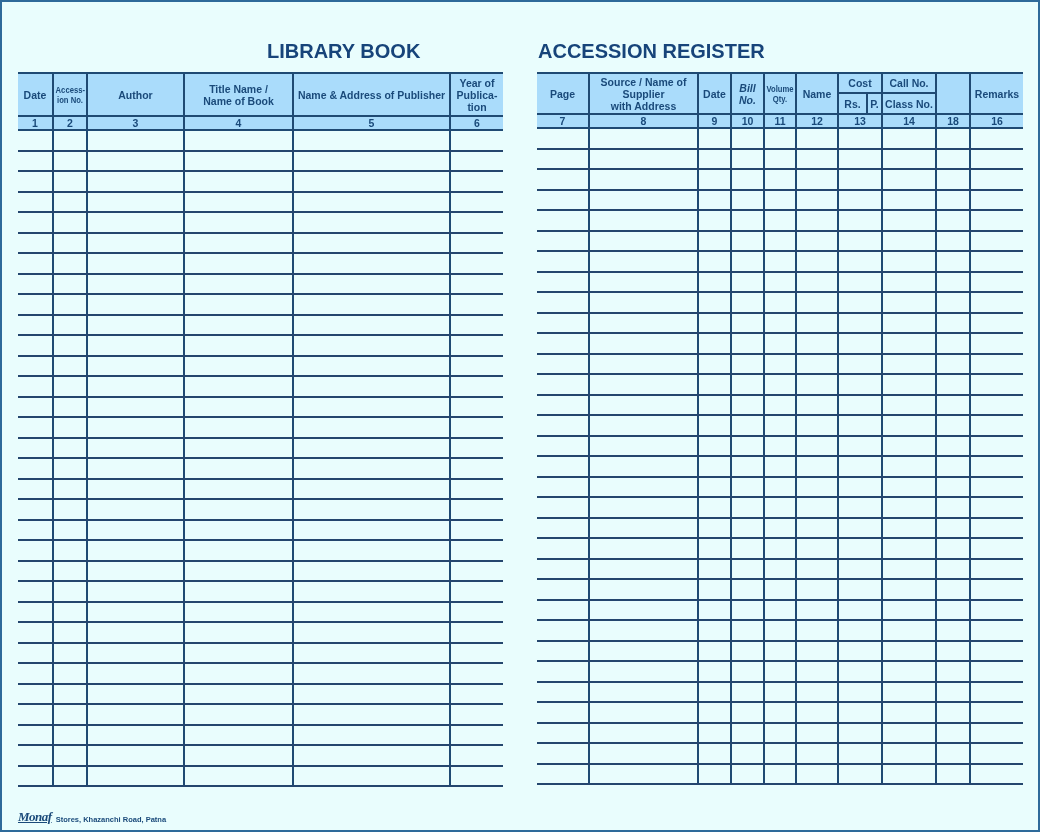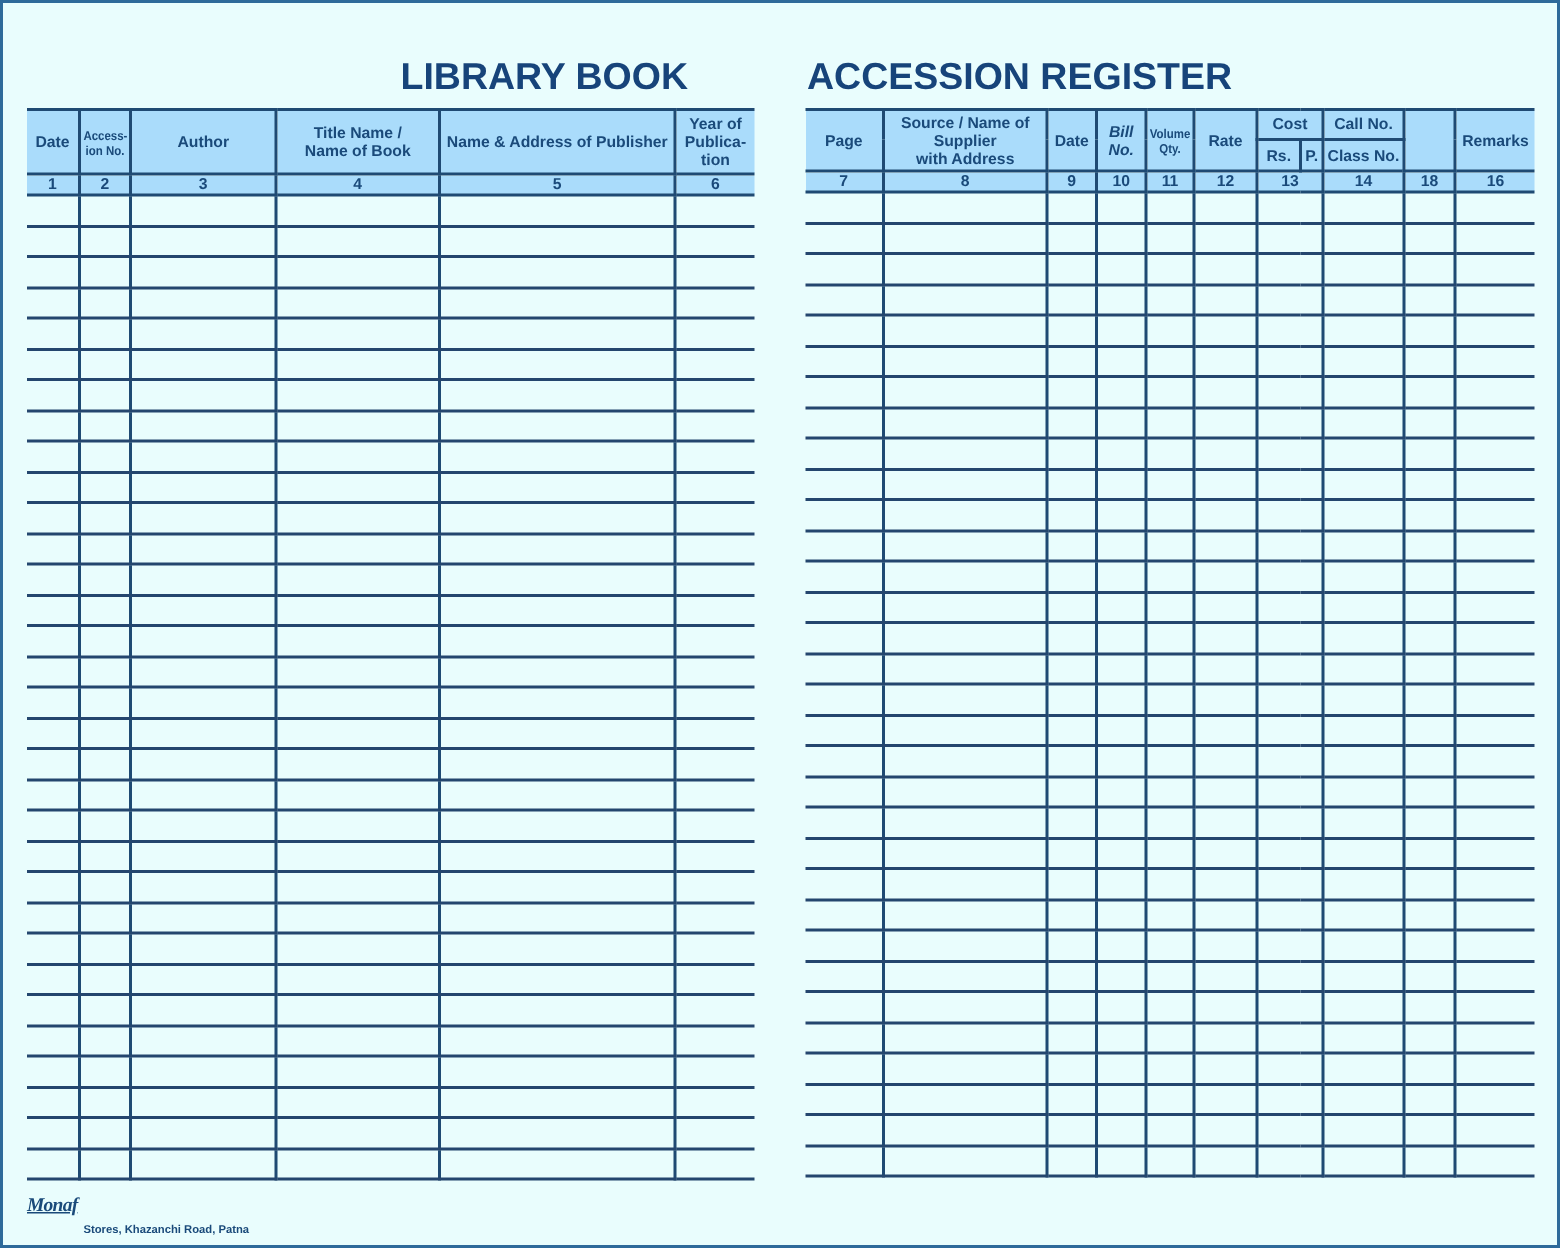--- a/index.html
+++ b/index.html
@@ -1,30 +1,30 @@
 <!DOCTYPE html>
 <html><head>
 <meta charset="utf-8">
 <style>
   html,body{margin:0;padding:0;}
   body{width:1040px;height:832px;background:#e9fdfd;position:relative;overflow:hidden;font-family:"Liberation Sans",sans-serif;color:#1a4a7a;}
   .frame{position:absolute;left:0;top:0;width:1036px;height:828px;border:2px solid #2e6a9a;}
-  .title{position:absolute;top:31px;font-weight:bold;font-size:25px;color:#17447a;letter-spacing:0px;line-height:40px;white-space:nowrap;}
+  .title{position:absolute;top:31px;font-weight:bold;font-size:20px;color:#17447a;letter-spacing:0px;line-height:40px;white-space:nowrap;}
   .tbl{position:absolute;top:72px;border-collapse:collapse;table-layout:fixed;}
   .tbl td{border:2px solid #1f4a73;padding:0;text-align:center;vertical-align:middle;font-weight:bold;color:#1a4a7a;overflow:hidden;}
   .tbl thead td{background:#aadcfb;font-size:10.5px;line-height:12px;}
   .tbl tr.hdr td{height:41px;}
   .tbl tr.hdr2a td{height:18px;}
   .tbl tr.hdr2b td{height:19px;}
   .tbl tr.num td{height:12px;font-size:10.5px;}
   .tbl tbody td{height:18.5px;background:transparent;border-top:none;border-bottom:2.5px solid #24466e;}
   .tbl .small{font-size:8.5px;line-height:10px;font-family:"Liberation Sans",sans-serif;transform:scaleX(0.9);}
   .tbl .noleft{border-left:none;}
   .tbl .noright{border-right:none;}
-  .footer{position:absolute;left:18px;top:795px;display:flex;align-items:flex-start;gap:4px;}
+  .footer{position:absolute;left:18px;top:795px;display:flex;align-items:flex-end;gap:4px;}
   .logo{font-family:"Liberation Serif",serif;font-style:italic;font-weight:bold;font-size:13px;color:#1a4a7a;text-decoration:underline;letter-spacing:-0.5px;}
   .footer-text{font-size:7.5px;font-weight:bold;color:#1a4a7a;padding-bottom:1px;margin-top:20px;}
 </style>
 </head>
 <body>
 
 <div class="frame"></div>
 
 <div class="title" style="left:267px;">LIBRARY BOOK</div>
 <div class="title" style="left:538px;text-align:center;">ACCESSION REGISTER</div>
@@ -351,21 +351,21 @@
         </td>
       <td rowspan="2"><span>Date</span></td>
       <td rowspan="2">
           <div style="white-space:pre-line;font-style:italic;">Bill
 No.</div>
         </td>
       <td rowspan="2">
           <div class="small" style="white-space:pre-line;">Volume
 Qty.</div>
         </td>
-      <td rowspan="2"><span>Rate</span></td>
+      <td rowspan="2"><span>Name</span></td>
       <td colspan="2"><span>Cost</span></td>
       <td><span>Call No.</span></td>
       <td rowspan="2"><span></span></td>
       <td class="noright" rowspan="2"><span>Remarks</span></td>
     </tr>
     <tr class="hdr2b">
       <td>Rs.</td>
       <td>P.</td>
       <td>Class No.</td>
     </tr>

